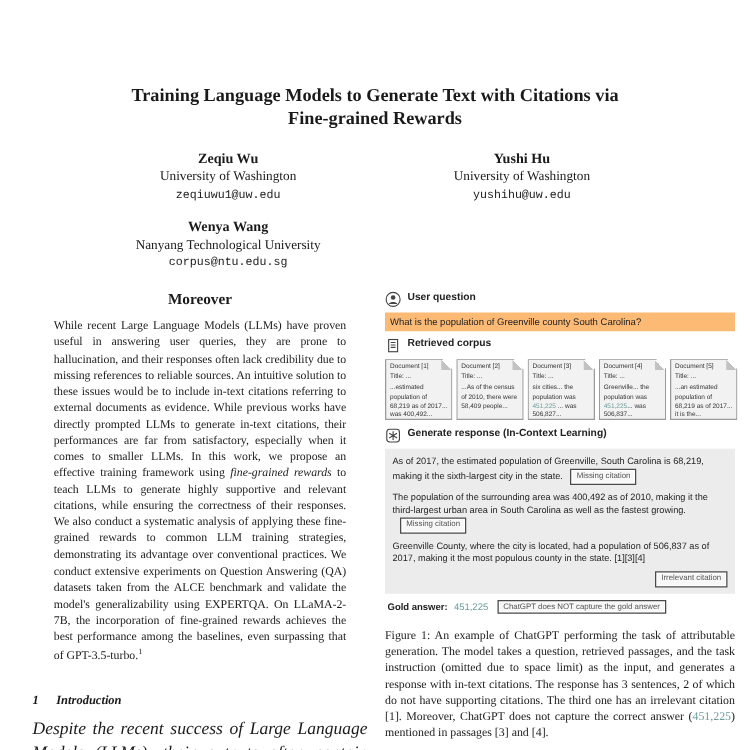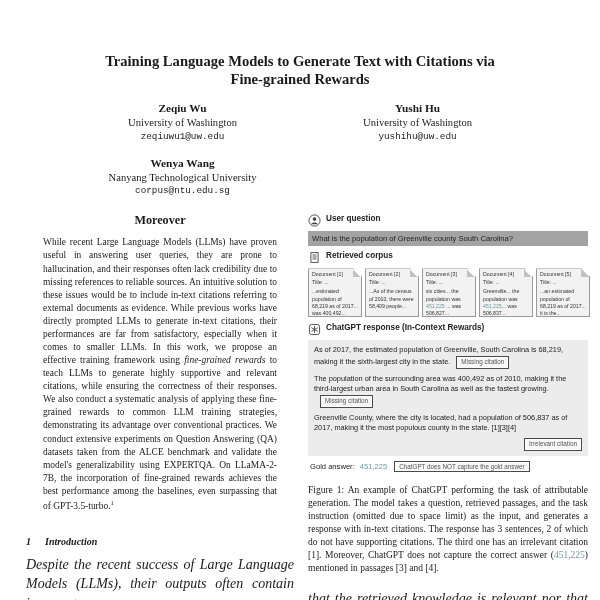--- a/index.html
+++ b/index.html
@@ -6,21 +6,21 @@
   body{
     width:600px;height:600px;overflow:hidden;background:#ffffff;
     font-family:"Liberation Serif", serif;color:#1a1a1a;
     -webkit-font-smoothing:antialiased;
   }
   .page{width:600px;height:600px;overflow:hidden;position:relative;}
 
   
   .titleblock{padding-top:52px;text-align:center;}
   .title{
-    font-size:14.6px;line-height:1.25;font-weight:bold;margin:0 60px;
+    font-size:14.6px;line-height:1.25;font-weight:bold;margin:16px 60px;
     font-family:"Liberation Serif", serif;
   }
   .authors{
     margin:13px 70px 0 70px;
     display:grid;grid-template-columns:1fr 1fr;row-gap:13px;column-gap:10px;
   }
   .author{text-align:center;}
   .author .name{font-weight:bold;font-size:11.3px;line-height:1.3;}
   .author .affil{font-size:10.6px;line-height:1.3;}
   .author .email{
@@ -47,21 +47,21 @@
   .body-text{
     margin:0;font-size:14px;line-height:1.38;text-align:justify;hyphens:auto;font-style:italic;
   }
 
   
   .fig{font-family:"Liberation Sans", sans-serif;margin:2px 0 0 0;}
   .fig-row{display:flex;align-items:flex-start;gap:5px;margin:3px 0 4px 0;}
   .fig-ic{width:13px;height:13px;flex:none;display:inline-block;}
   .fig-label{font-weight:bold;font-size:8.2px;color:#222;}
   .qbox{
-    background:#a3a3a3;font-size:7.6px;color:#222;padding:3px 4px;margin:0 0 5px 0;
+    background:#fdba74;font-size:7.6px;color:#222;padding:3px 4px;margin:0 0 5px 0;
   }
   .docs{display:flex;gap:3px;margin:2px 0 6px 0;}
   .doc{
     position:relative;width:54px;height:49px;flex:none;
     background:#f2f2f2;border:0.7px solid #9a9a9a;
     clip-path:polygon(0 0, calc(100% - 8px) 0, 100% 8px, 100% 100%, 0 100%);
     padding:2px 3px;box-sizing:border-box;
     font-size:5.2px;line-height:1.4;color:#333;
   }
   .doc .fold{
@@ -81,21 +81,21 @@
   .tag{
     display:inline-block;border:1px solid #4a4a4a;background:#f7f7f7;
     color:#555;font-size:6.3px;padding:1px 4px;margin-left:6px;
     box-shadow:0 0 0 1px #fff inset;white-space:nowrap;vertical-align:middle;
   }
   .tag-line{text-align:right;margin-top:1px;}
   .goldrow{
     display:flex;align-items:center;gap:5px;margin:5px 0 0 2px;
     font-size:7.6px;
   }
-  .gold-label{font-weight:normal;color:#222;}
+  .gold-label{font-weight:bold;color:#222;}
   .gold-val{color:#6e9c9c;}
   .caption{
     margin:12px 0 0 0;font-size:9.5px;line-height:1.36;text-align:justify;
     hyphens:auto;
   }
   .rc-body{margin-top:14px;}
 
   svg .st{stroke:#444;fill:none;stroke-width:1.4;}
 </style>
 </head>
@@ -193,21 +193,21 @@
             <span class="dtitle">Title: ...</span>
             <span class="dbody"><span>...an estimated population of 68,219 as of 2017... it is the...</span><span class="hl"></span><span></span></span>
           </div>
         </div>
 
         <div class="fig-row">
           <svg class="fig-ic" viewBox="0 0 20 20">
             <rect class="st" x="2.2" y="2.2" width="15.6" height="15.6" rx="3.5"></rect>
             <path class="st" d="M10 4.5 V15.5 M5.2 7.2 L14.8 12.8 M14.8 7.2 L5.2 12.8" stroke-width="1.2"></path>
           </svg>
-          <span class="fig-label">ChatGPT response (In-Context Rewards)</span>
+          <span class="fig-label">Generate response (In-Context Learning)</span>
         </div>
 
         <div class="respbox">
           <p><span>As of 2017, the estimated population of Greenville, South Carolina is 68,219, making it the sixth-largest city in the state.</span><span class="tag">Missing citation</span></p>
           <p><span>The population of the surrounding area was 400,492 as of 2010, making it the third-largest urban area in South Carolina as well as the fastest growing.</span><span class="tag">Missing citation</span></p>
           <p><span>Greenville County, where the city is located, had a population of 506,837 as of 2017, making it the most populous county in the state. [1][3][4]</span></p>
           <div class="tag-line"><span class="tag" style="margin-left:0;">Irrelevant citation</span></div>
         </div>
 
         <div class="goldrow">

